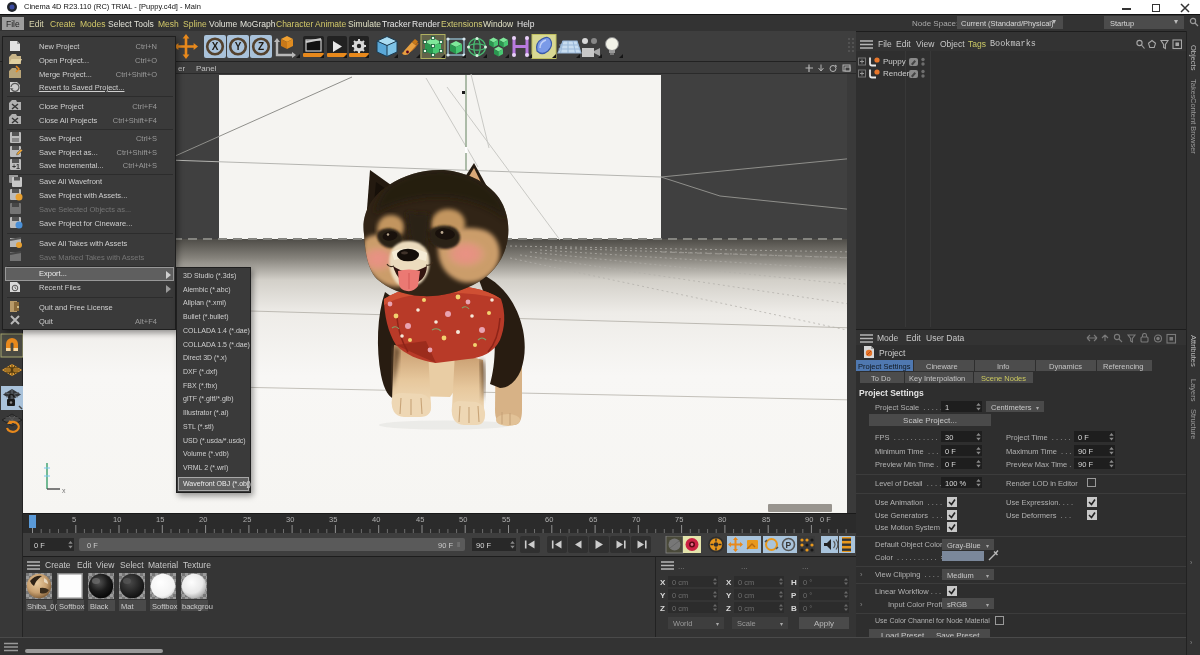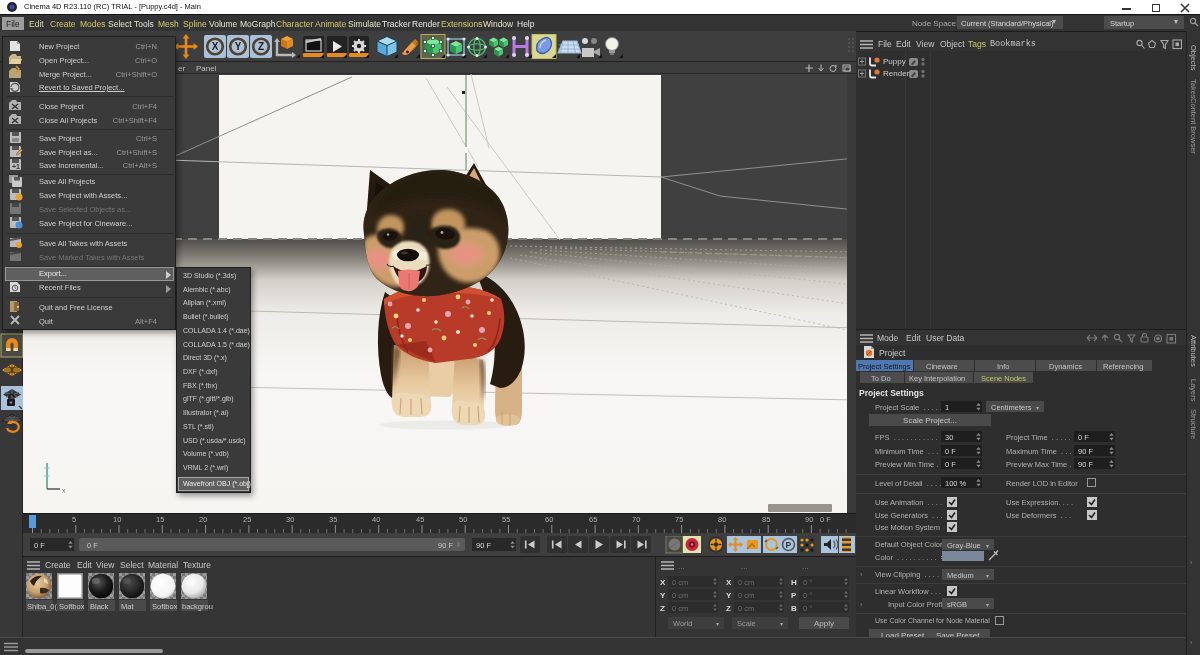--- a/index.html
+++ b/index.html
@@ -1104,21 +1104,21 @@
   <div class="txt" style="left:36px;top:79px;font-size:7.5px;color:#cfcfcf;">Close All Projects</div>
     <div class="txt" style="right:18px;top:79px;font-size:7.5px;color:#9a9a9a;">Ctrl+Shift+F4</div>
   <div class="ab" style="left:4px;top:92px;width:166px;height:1px;background:#2c2c2c;"></div>
   <div class="txt" style="left:36px;top:97px;font-size:7.5px;color:#cfcfcf;">Save Project</div>
     <div class="txt" style="right:18px;top:97px;font-size:7.5px;color:#9a9a9a;">Ctrl+S</div>
   <div class="txt" style="left:36px;top:111px;font-size:7.5px;color:#cfcfcf;">Save Project as...</div>
     <div class="txt" style="right:18px;top:111px;font-size:7.5px;color:#9a9a9a;">Ctrl+Shift+S</div>
   <div class="txt" style="left:36px;top:124px;font-size:7.5px;color:#cfcfcf;">Save Incremental...</div>
     <div class="txt" style="right:18px;top:124px;font-size:7.5px;color:#9a9a9a;">Ctrl+Alt+S</div>
   <div class="ab" style="left:4px;top:137px;width:166px;height:1px;background:#2c2c2c;"></div>
-  <div class="txt" style="left:36px;top:140px;font-size:7.5px;color:#cfcfcf;">Save All Projects</div>
+  <div class="txt" style="left:36px;top:140px;font-size:7.5px;color:#cfcfcf;">Save All Wavefront</div>
   <div class="txt" style="left:36px;top:154px;font-size:7.5px;color:#cfcfcf;">Save Project with Assets...</div>
   <div class="txt" style="left:36px;top:168px;font-size:7.5px;color:#757575;">Save Selected Objects as...</div>
   <div class="txt" style="left:36px;top:182px;font-size:7.5px;color:#cfcfcf;">Save Project for Cineware...</div>
   <div class="ab" style="left:4px;top:196px;width:166px;height:1px;background:#2c2c2c;"></div>
   <div class="txt" style="left:36px;top:202px;font-size:7.5px;color:#cfcfcf;">Save All Takes with Assets</div>
   <div class="txt" style="left:36px;top:216px;font-size:7.5px;color:#757575;">Save Marked Takes with Assets</div>
   <div class="ab" style="left:4px;top:229px;width:166px;height:1px;background:#2c2c2c;"></div>
   <div class="ab" style="left:2px;top:230px;width:169px;height:14px;background:#5f5f5f;border:1px solid #989898;"></div>
   <div class="txt" style="left:36px;top:232px;font-size:7.5px;color:#ececec;">Export...</div>
   <svg class="ab" style="left:163px;top:234px" width="5" height="8">

